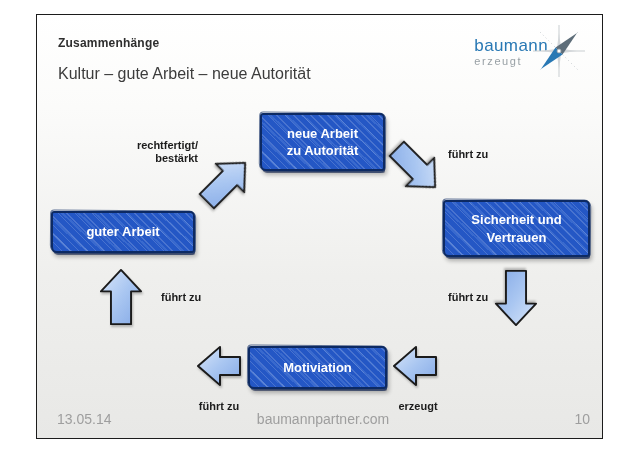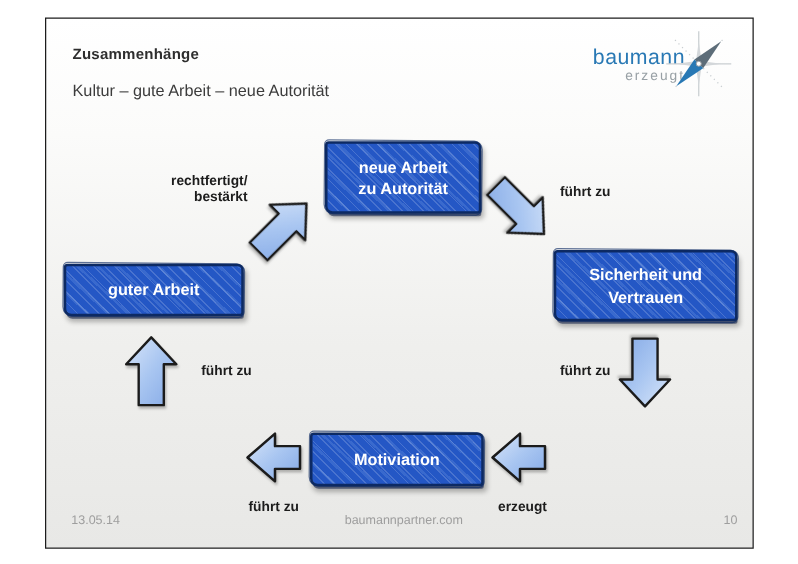--- a/index.html
+++ b/index.html
@@ -13,24 +13,24 @@
     border:1px solid #1c1c1c;
     background:linear-gradient(180deg,#ffffff 0%,#fbfbfa 22%,#efefed 62%,#e8e8e6 100%);
     overflow:hidden;
   }
   .slide-title{
     position:absolute;left:21px;top:21px;margin:0;
     font-size:12px;font-weight:bold;color:#2e2e2e;letter-spacing:0.2px;
   }
   .slide-subtitle{
     position:absolute;left:21px;top:50px;
-    font-size:13px;color:#3c3c3c;
+    font-size:16px;color:#3c3c3c;
   }
   
-  .logo-text{position:absolute;right:54px;top:22px;text-align:right;line-height:1;}
+  .logo-text{position:absolute;right:54px;top:22px;line-height:1;}
   .logo-brand{display:block;font-size:17px;color:#2878b4;letter-spacing:0.4px;}
   .logo-sub{display:block;font-size:11px;color:#98a0a5;letter-spacing:1.6px;margin-top:2px;}
   .compass{position:absolute;left:494px;top:8px;width:56px;height:56px;}
   
   .box{
     position:absolute;display:flex;align-items:center;justify-content:center;
     text-align:center;white-space:pre-line;
     color:#ffffff;font-weight:bold;font-size:13px;line-height:1.32;
     background-color:#2457c5;
     background-image:
@@ -51,21 +51,21 @@
   .rot45{transform:rotate(45deg);}
   .rot135{transform:rotate(135deg);}
   .rot180{transform:rotate(180deg);}
   
   .elabel{
     position:absolute;font-size:11px;font-weight:bold;color:#1c1c1c;
     white-space:pre-line;line-height:1.15;
   }
   .center-x{transform:translateX(-50%);}
   
-  .footer-item{position:absolute;top:396px;font-size:10px;color:#9e9e9e;text-align:right;}
+  .footer-item{position:absolute;top:396px;font-size:14px;color:#9e9e9e;text-align:right;}
 </style>
 </head>
 <body>
 
 <svg width="0" height="0" style="position:absolute" aria-hidden="true">
   <defs>
     <linearGradient id="agrad" x1="0" y1="0" x2="1" y2="1">
       <stop offset="0" stop-color="#d9e6f9"></stop>
       <stop offset="0.5" stop-color="#a9c6f1"></stop>
       <stop offset="1" stop-color="#84a9e6"></stop>

